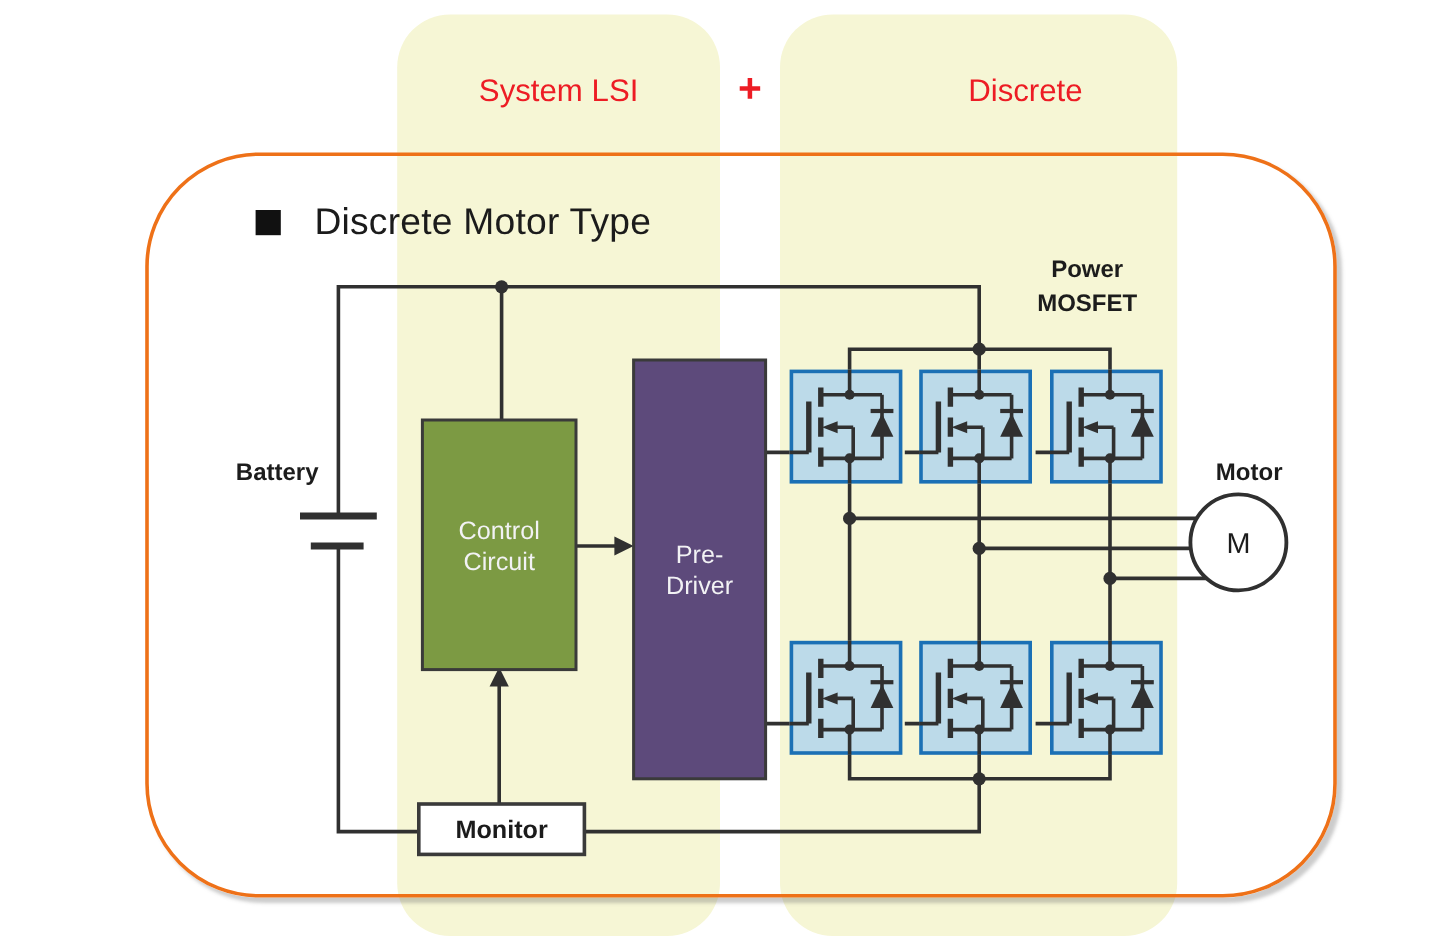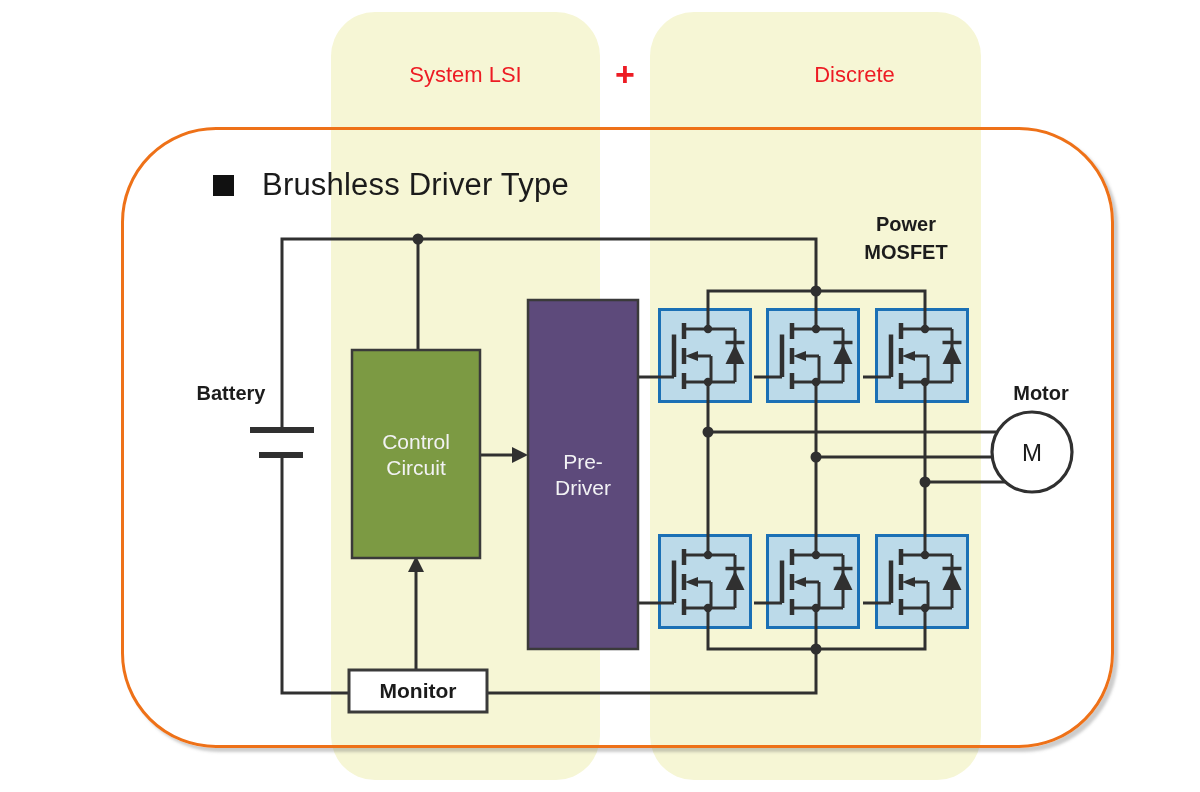--- a/index.html
+++ b/index.html
@@ -25,21 +25,21 @@
   .band-lsi{left:331px;width:269px;}
   .band-discrete{left:650px;width:331px;}
   .frame{
     position:absolute;left:121px;top:127px;width:993px;height:621px;
     box-sizing:border-box;border:3.5px solid var(--frame-orange);border-radius:95px;
     box-shadow:4px 4px 3px rgba(110,110,110,0.35);
     z-index:2;background:transparent;
   }
   .hdr{
     position:absolute;top:57px;height:36px;line-height:36px;text-align:center;
-    font-size:22px;color:var(--header-red);z-index:4;
+    font-size:26px;color:var(--header-red);z-index:4;
   }
   .hdr-lsi{left:331px;width:269px;}
   .hdr-discrete{left:650px;width:331px;padding-left:39px;}
   .hdr-plus{left:598px;width:54px;font-size:34px;font-weight:bold;top:56px;}
   .title{
     position:absolute;left:213px;top:170px;height:30px;z-index:4;
     display:flex;align-items:center;gap:28px;
   }
   .title .sq{width:21px;height:21px;background:#111111;flex:0 0 auto;}
   .title .txt{font-size:31px;color:#1b1b1b;letter-spacing:0.2px;white-space:nowrap;}
@@ -70,21 +70,21 @@
   <div class="band band-discrete"></div>
 
   <div class="frame"></div>
 
   <div class="hdr hdr-lsi">System LSI</div>
   <div class="hdr hdr-plus">+</div>
   <div class="hdr hdr-discrete">Discrete</div>
 
   <div class="title">
     <span class="sq"></span>
-    <span class="txt">Brushless Driver Type</span>
+    <span class="txt">Discrete Motor Type</span>
   </div>
 
   <svg class="circuit" width="1200" height="792" viewBox="0 0 1200 792">
     <defs>
 
       <g id="mosfet-sym">
         <rect class="mos-box" x="1.5" y="1.5" width="91" height="92"></rect>
         <path class="wire" d="M0 69 H16 M26 21 H50 M50 0 V21 M50 21 H77 M39 48 H53 M53 48 V74 M26 74 H50 M50 74 H77 M50 74 V95 M77 21 V74"></path>
         <path class="wire-bar" d="M16 26.5 V69 M26 15 V31 M26 40 V56 M26 65 V81"></path>
         <polygon class="fillshape" points="27,48 40,43 40,53"></polygon>

